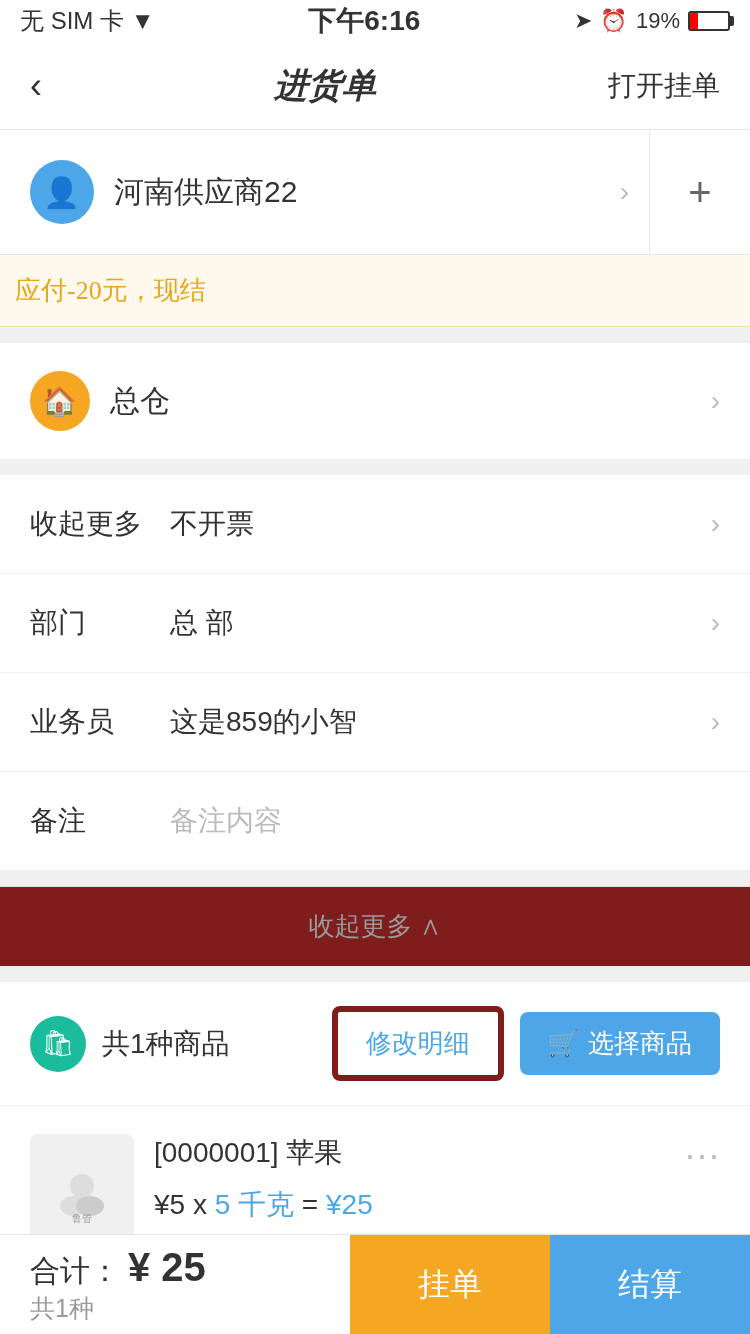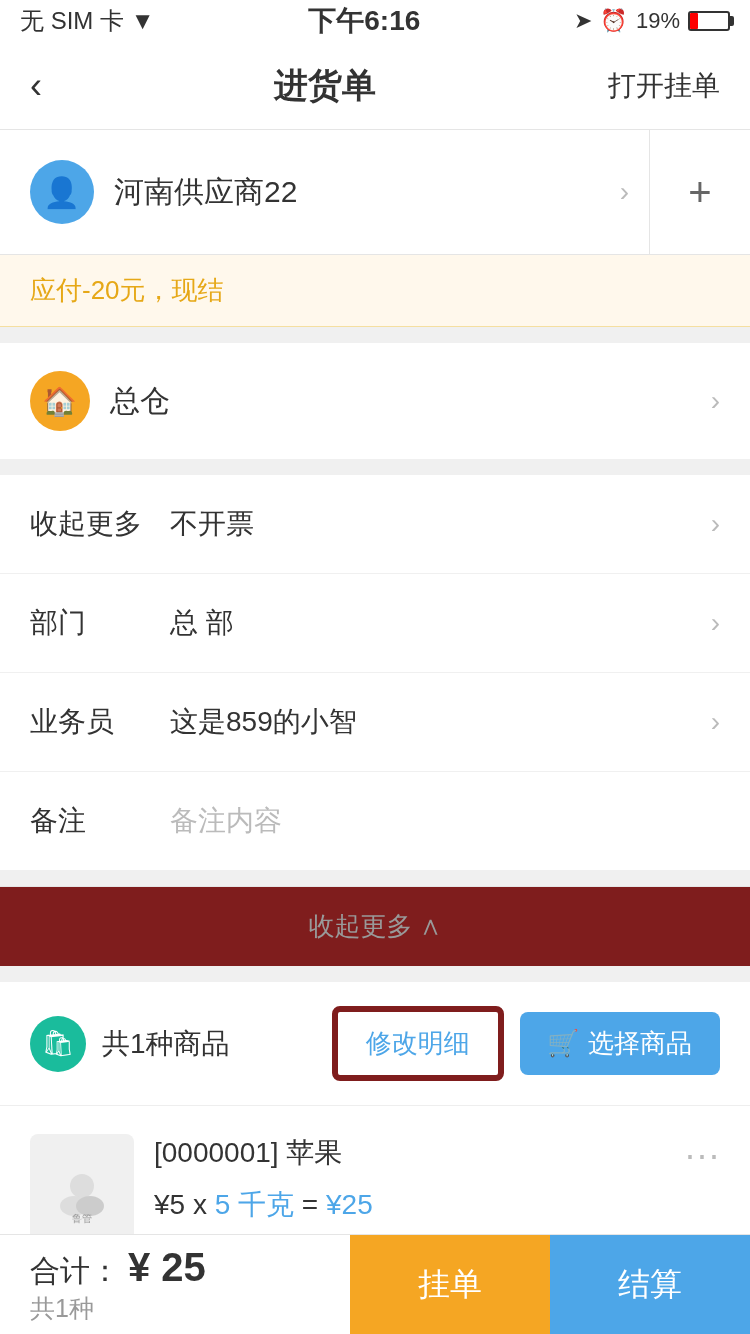--- a/index.html
+++ b/index.html
@@ -64,20 +64,21 @@
     }
     .nav-back {
       font-size: 36px;
       color: #333;
       cursor: pointer;
     }
     .nav-title {
       font-size: 34px;
       font-weight: 600;
       color: #333;
+      font-style: italic;
     }
     .nav-action {
       font-size: 28px;
       color: #333;
       cursor: pointer;
     }
 
     
     .section {
       background: #fff;
@@ -127,25 +128,26 @@
       align-items: center;
       justify-content: center;
       font-size: 40px;
       color: #666;
       cursor: pointer;
     }
 
     
     .notice-bar {
       background: #fff8ec;
-      padding: 18px 30px;
+      padding: 18px 15px;
       font-size: 26px;
       color: #e6a817;
       border-bottom: 1px solid #f5dfa0;
       margin-bottom: 16px;
+      font-family: Liberation Serif, serif;
     }
 
     
     .warehouse-row {
       background: #fff;
       margin-bottom: 16px;
       display: flex;
       align-items: center;
       padding: 28px 30px;
     }

